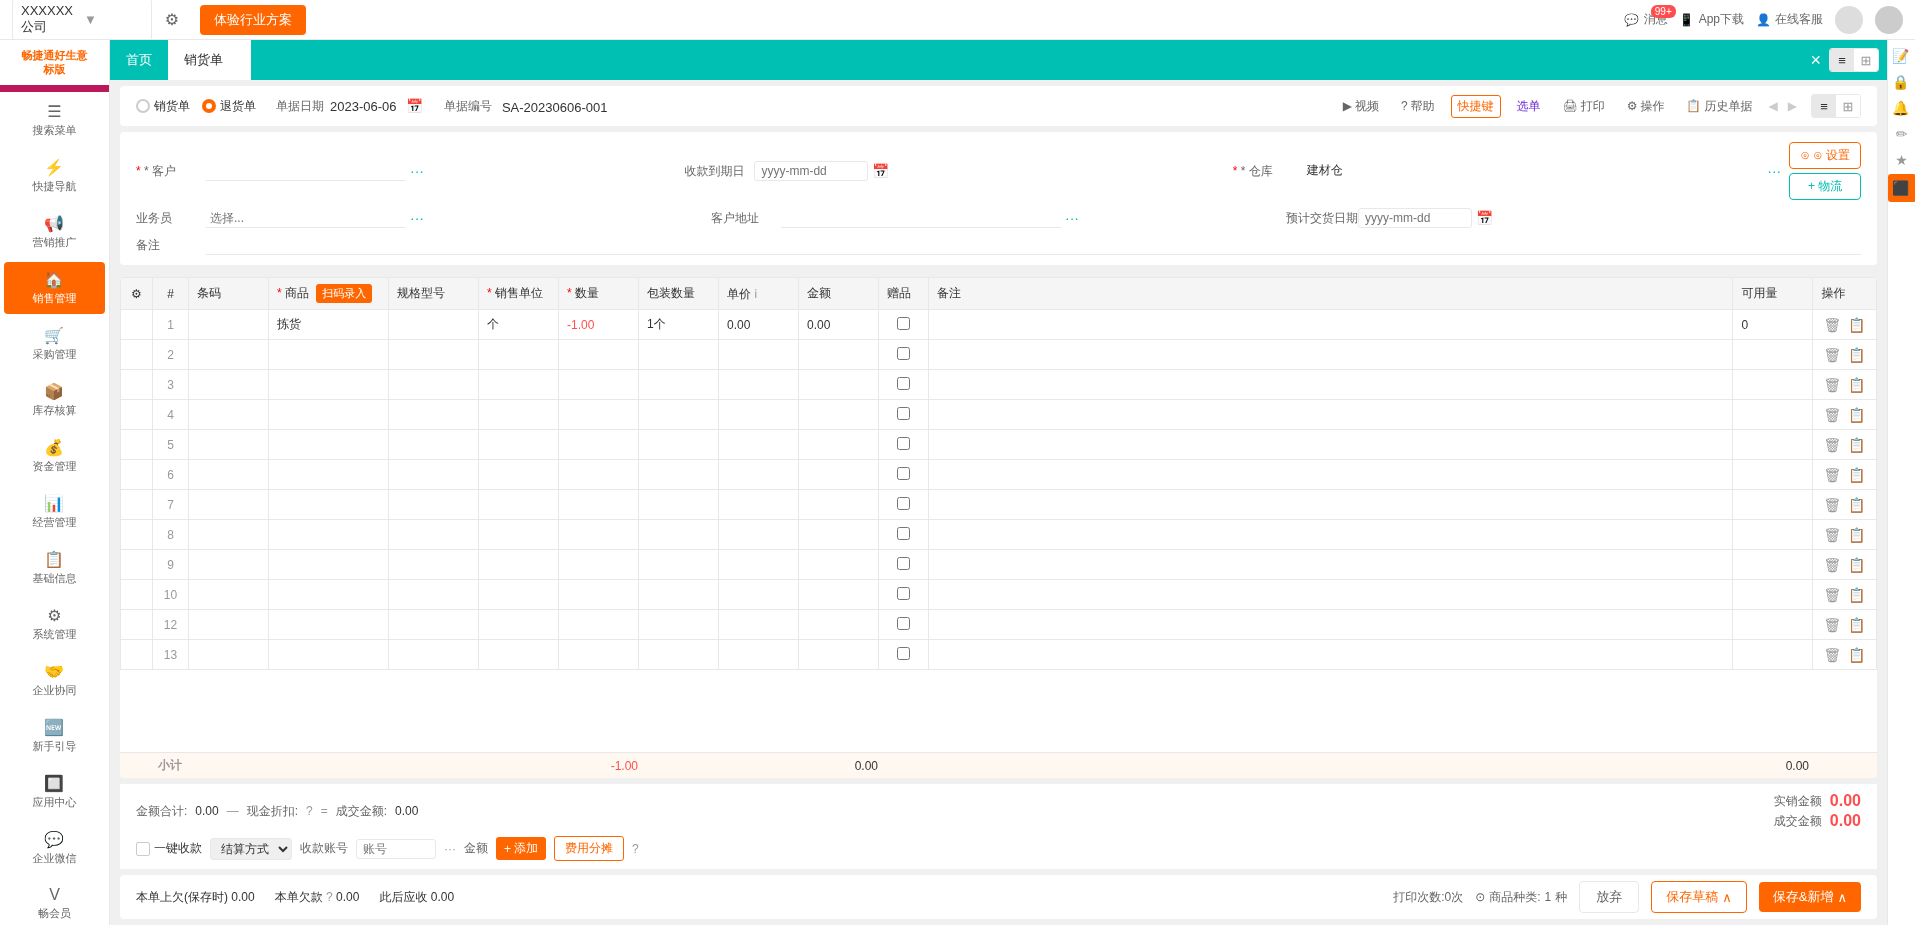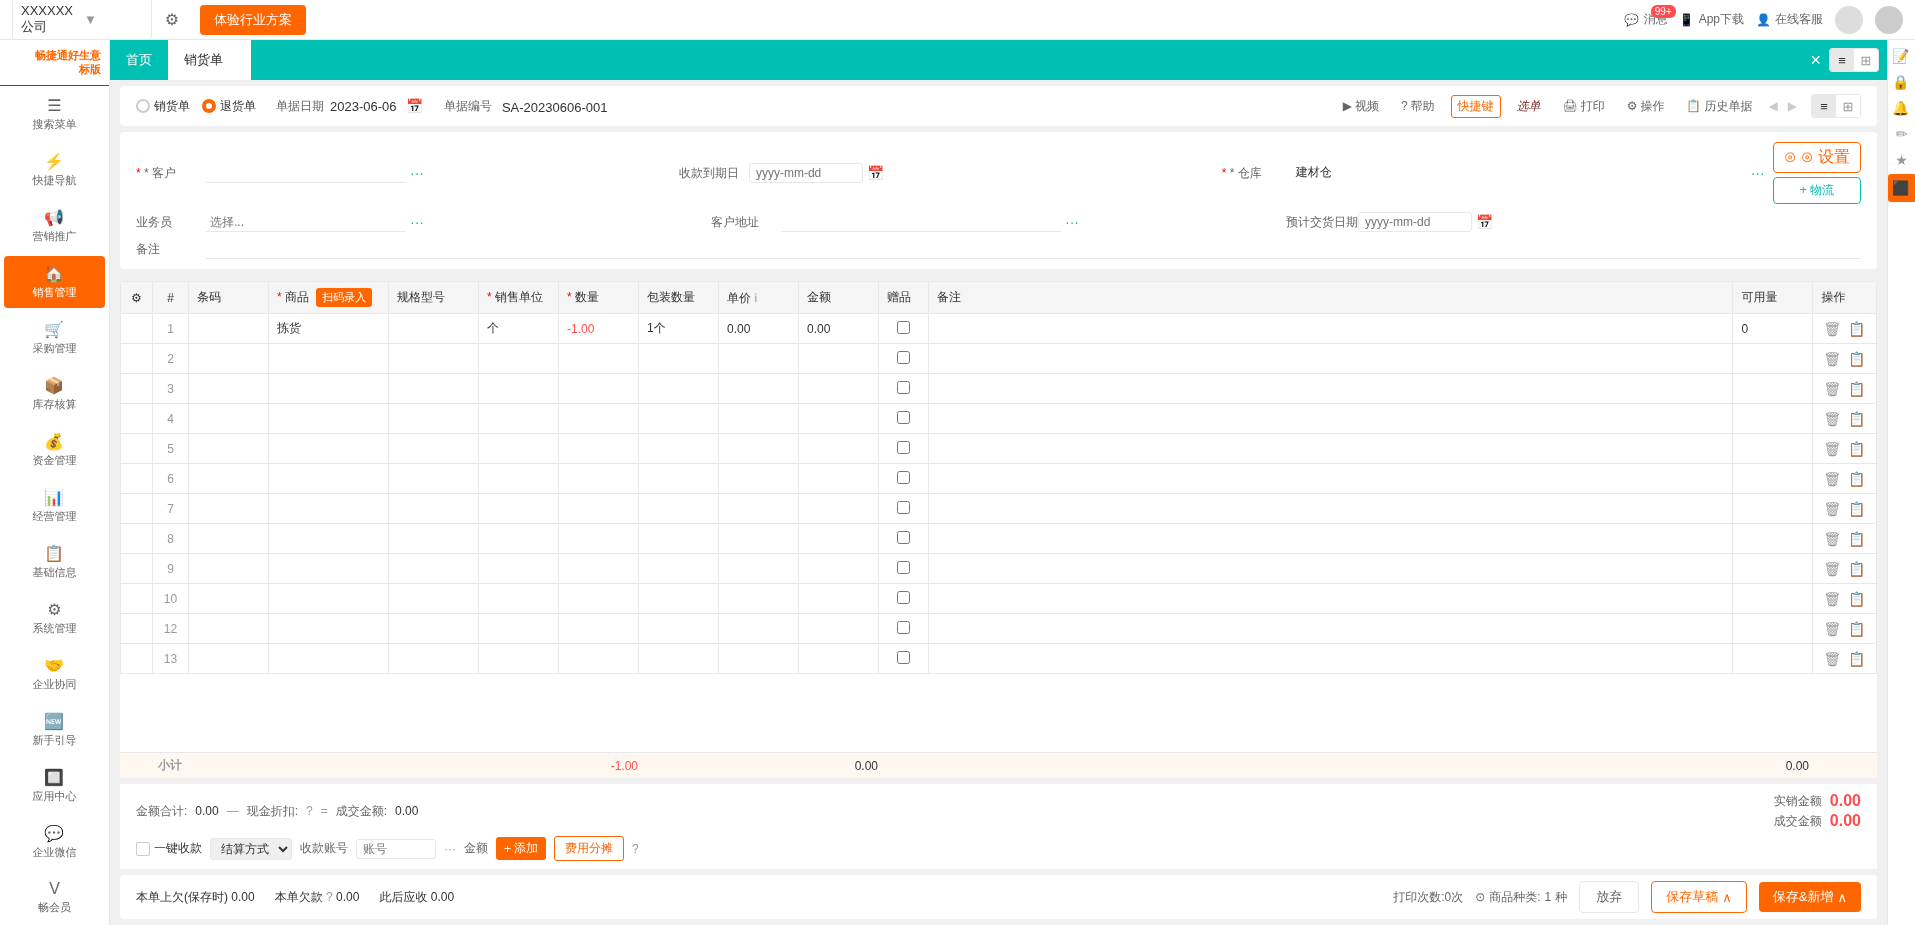--- a/index.html
+++ b/index.html
@@ -17,38 +17,38 @@
     .company-selector span { flex: 1; }
     .company-selector .arrow { color: #999; margin-left: 4px; }
     .gear-icon-btn { width: 32px; height: 32px; display: flex; align-items: center; justify-content: center; cursor: pointer; color: #666; font-size: 16px; margin: 0 4px; }
     .trial-btn { background: #ff6600; color: #fff; border: none; border-radius: 4px; padding: 6px 14px; cursor: pointer; font-size: 13px; margin-left: 8px; }
     .top-right { margin-left: auto; display: flex; align-items: center; gap: 12px; }
     .top-icon-item { display: flex; align-items: center; gap: 4px; color: #666; font-size: 12px; cursor: pointer; position: relative; }
     .badge { background: #ff4d4f; color: #fff; border-radius: 6px; font-size: 10px; padding: 1px 4px; position: absolute; top: -6px; right: -8px; }
     .avatar { width: 28px; height: 28px; border-radius: 50%; background: #ddd; }
 
     
-    .sidebar-logo { padding: 8px; text-align: right; border-bottom: 1px solid #be185d; }
+    .sidebar-logo { padding: 8px; text-align: center; border-bottom: 7px solid #be185d; }
     .logo-text { color: #ff6600; font-size: 11px; font-weight: bold; line-height: 1.3; }
     .sidebar-item { display: flex; flex-direction: column; align-items: center; padding: 8px 4px; cursor: pointer; color: #666; font-size: 11px; border-radius: 4px; margin: 2px 4px; }
     .sidebar-item.active { background: #ff6600; color: #fff; }
     .sidebar-item .icon { font-size: 16px; margin-bottom: 2px; }
     .sidebar-bottom { margin-top: auto; border-top: 1px solid #e8e8e8; padding: 8px 0; display: flex; justify-content: space-around; }
     .form-value { flex: 1; border: none; border-bottom: 1px solid #e8e8e8; padding: 2px 4px; font-size: 12px; color: #333; outline: none; min-width: 80px; }
     .date-input { border: 1px solid #e8e8e8; border-radius: 3px; padding: 2px 6px; font-size: 12px; color: #999; width: 114px; }
     .cal-icon { color: #999; cursor: pointer; font-size: 14px; margin-left: 4px; }
     .doc-label { color: #666; font-size: 12px; }
     .doc-value { font-size: 13px; color: #333; font-weight: 500; }
     .radio-group { display: flex; gap: 12px; align-items: center; }
     .radio-item { display: flex; align-items: center; gap: 4px; cursor: pointer; font-size: 12px; }
     .radio-circle { width: 14px; height: 14px; border-radius: 50%; border: 2px solid #ccc; }
     .radio-circle.checked { border-color: #ff6600; background: #ff6600; position: relative; }
     .radio-circle.checked::after { content: ''; position: absolute; top: 2px; left: 2px; width: 6px; height: 6px; border-radius: 50%; background: #fff; }
     .toolbar-btn { display: flex; align-items: center; gap: 3px; color: #666; font-size: 12px; cursor: pointer; padding: 3px 6px; border-radius: 3px; }
-    .set-btn { background: #fff; border: 1px solid #ff6600; color: #ff6600; border-radius: 4px; padding: 4px 10px; cursor: pointer; font-size: 16px; }
+    .set-btn { background: #fff; border: 1px solid #ff6600; color: #ff6600; border-radius: 4px; padding: 4px 10px; cursor: pointer; font-size: 12px; }
     .flow-btn { background: #fff; border: 1px solid #00bfb3; color: #00bfb3; border-radius: 4px; padding: 4px 10px; cursor: pointer; font-size: 12px; }
 
     
     .table-section { flex: 1; overflow: hidden; display: flex; flex-direction: column; background: #fff; border-radius: 4px; margin-top: 6px; }
     .table-wrapper { overflow: auto; flex: 1; }
     table { width: 100%; border-collapse: collapse; font-size: 12px; }
     thead th { background: #f5f5f5; border: 1px solid #e8e8e8; padding: 6px 8px; text-align: left; white-space: nowrap; font-weight: normal; color: #333; position: sticky; top: 0; z-index: 1; }
     thead th .required { color: red; }
     tbody td { border: 1px solid #e8e8e8; padding: 4px 8px; white-space: nowrap; color: #333; height: 30px; }
     .row-num { color: #999; text-align: center; }
@@ -264,21 +264,21 @@
           <div style="margin-left:auto; display:flex; align-items:center; gap:10px;">
             <span class="toolbar-btn">
               <span>▶</span>
               <span>视频</span>
             </span>
             <span class="toolbar-btn">
               <span>?</span>
               <span>帮助</span>
             </span>
             <span class="toolbar-btn" style="color:#ff6600; border:1px solid #ff6600; border-radius:3px; padding:2px 6px;">快捷键</span>
-            <span class="toolbar-btn" style="color:#7f1d1d;font-style:italic;">选单</span>
+            <span class="toolbar-btn" style="color:#6d28d9;">选单</span>
             <span class="toolbar-btn">
               <span>🖨</span>
               <span>打印</span>
             </span>
             <span class="toolbar-btn">
               <span>⚙</span>
               <span>操作</span>
             </span>
             <span class="toolbar-btn">
               <span>📋</span>

